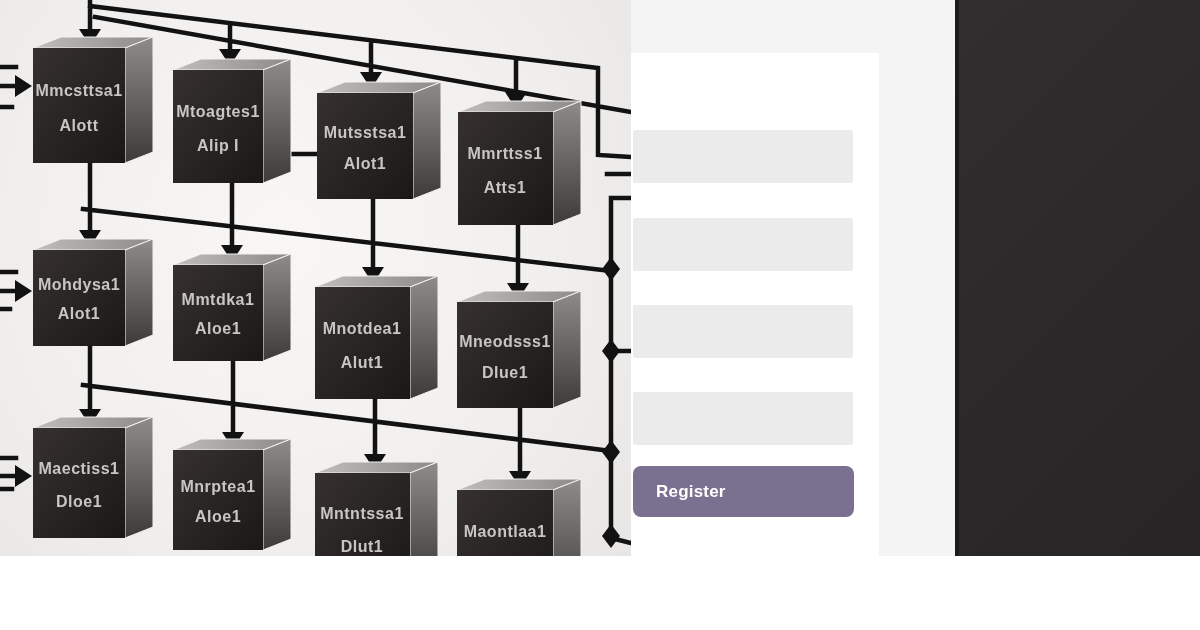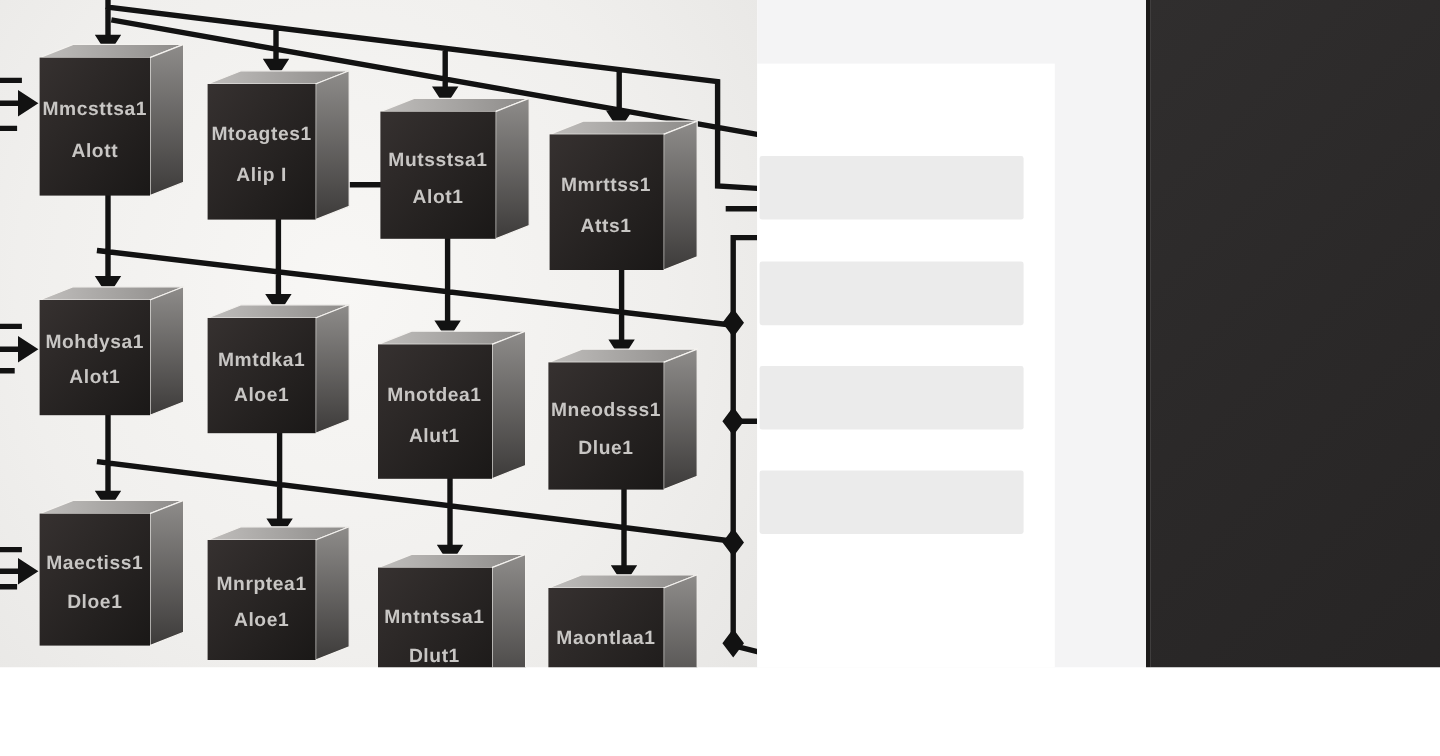--- a/index.html
+++ b/index.html
@@ -175,18 +175,21 @@
       </g>
     </svg>
   </div>
 
   <div class="form-panel">
     <div class="card">
       <div class="field f1"></div>
       <div class="field f2"></div>
       <div class="field f3"></div>
       <div class="field f4"></div>
+      <div class="register-btn">
+        <span>Register</span>
+      </div>
     </div>
   </div>
 
   <div class="dark-panel"></div>
 
 </div>
 
 </body></html>

